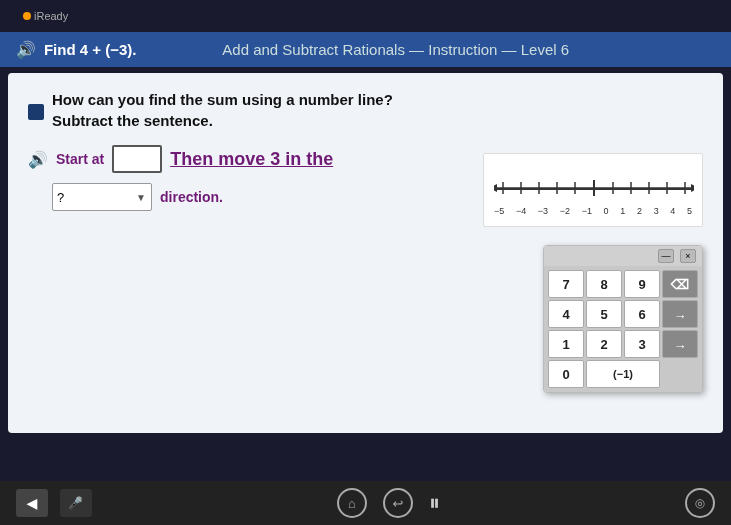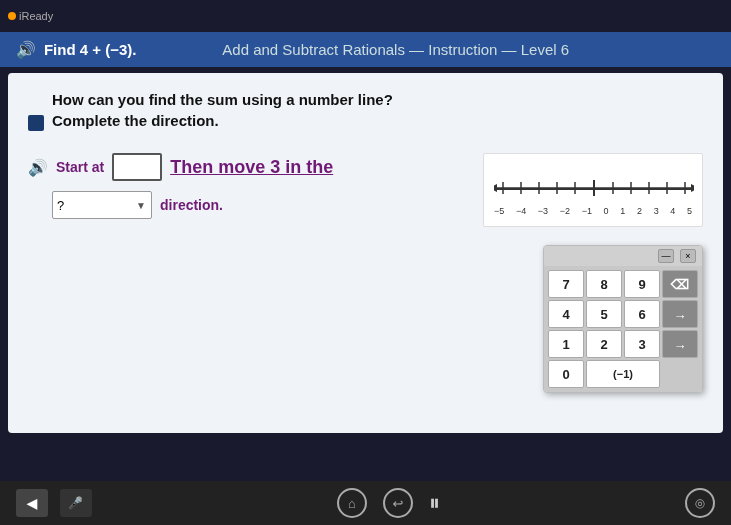--- a/index.html
+++ b/index.html
@@ -12,20 +12,21 @@
       position: relative;
     }
 
     
     .top-bar {
       background: #1a1a2e;
       height: 26px;
       display: flex;
       align-items: center;
       padding: 16px 8px;
+      margin-left: 15px;
     }
     .iready-logo {
       color: #aaa;
       font-size: 11px;
       display: flex;
       align-items: center;
       gap: 3px;
     }
     .iready-logo .dot {
       width: 8px; height: 8px;
@@ -61,23 +62,23 @@
       background: #f0f4f8;
       margin: 6px 8px;
       border-radius: 4px;
       padding: 16px 20px;
       min-height: 360px;
       position: relative;
     }
 
     .question-row {
       display: flex;
-      align-items: flex-end;
+      align-items: center;
       gap: 8px;
-      margin-bottom: 22px;
+      margin-bottom: 14px;
     }
     .bullet-icon {
       width: 16px; height: 16px;
       background: #1a3a6e;
       border-radius: 2px;
       margin-top: 3px;
       flex-shrink: 0;
     }
     .question-text {
       color: #111;
@@ -324,21 +325,21 @@
   <div class="header-subtitle">Add and Subtract Rationals — Instruction — Level 6</div>
   <div style="width:60px;"></div>
 </div>
 
 <div class="main-content">
 
   <div class="question-row">
     <div class="bullet-icon"></div>
     <div class="question-text">
       <span>How can you find the sum using a number line?</span><br>
-      <span>Complete the direction.</span>
+      <span>Subtract the sentence.</span>
     </div>
   </div>
 
   <div class="input-area">
     <span style="color:#2a5298; font-size:16px; cursor:pointer;">🔊</span>
     <span class="start-at-label">Start at</span>
     <input class="text-input-box" type="text" value="" style="">
     <span class="then-move-text">Then move 3 in the</span>
   </div>
 

